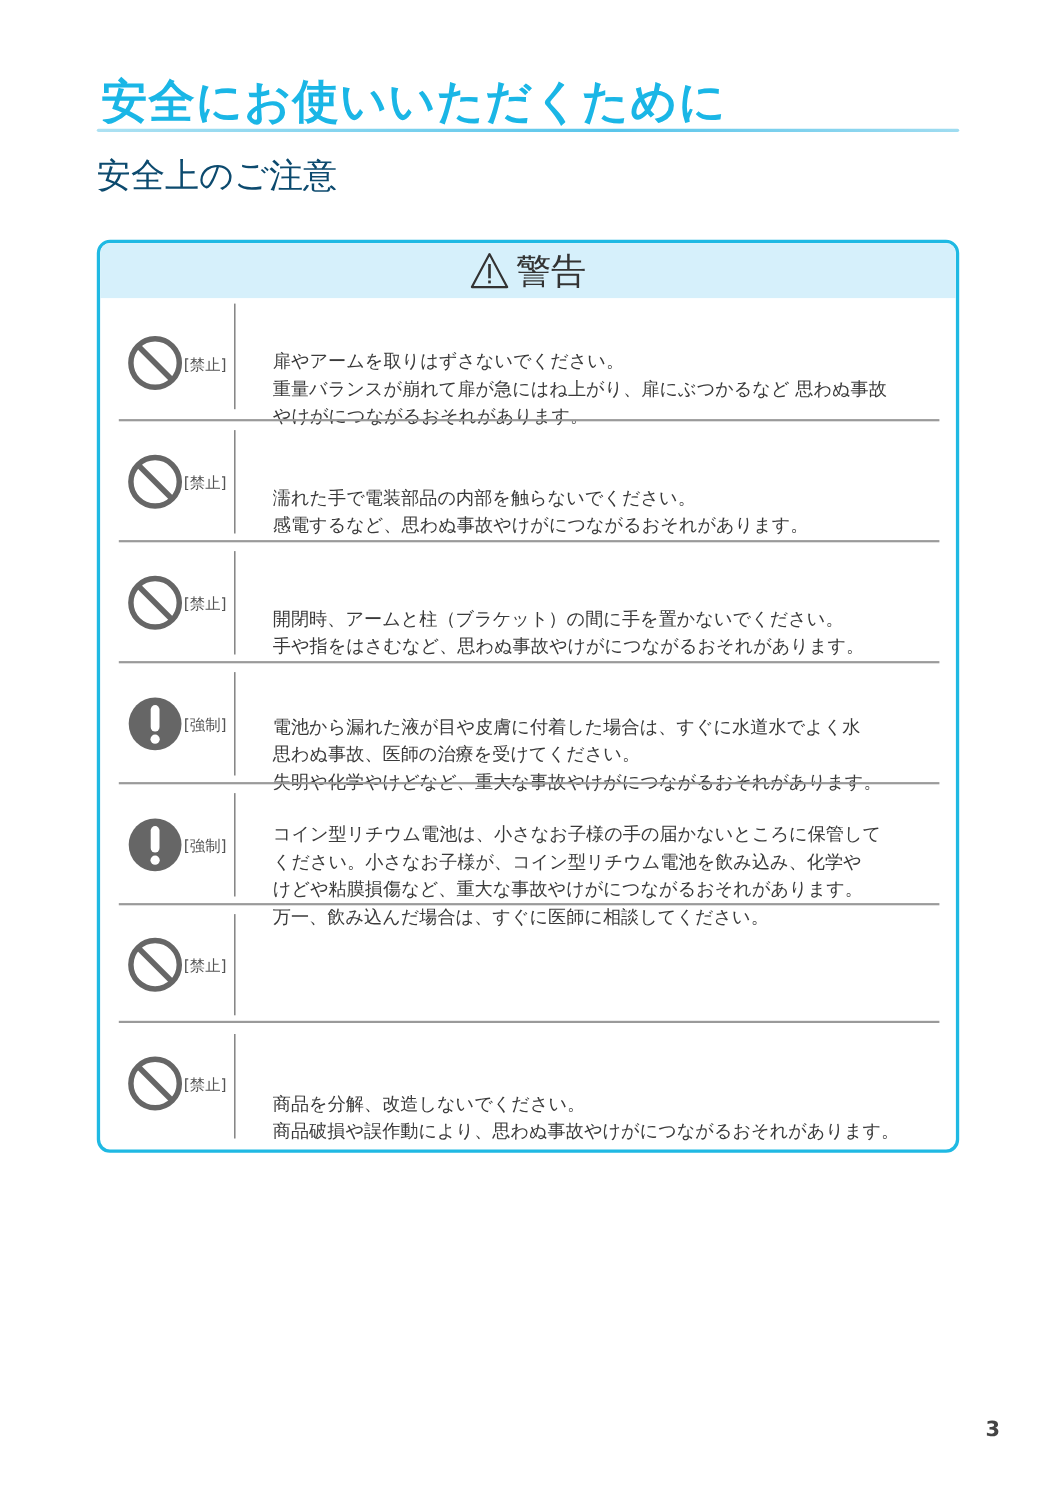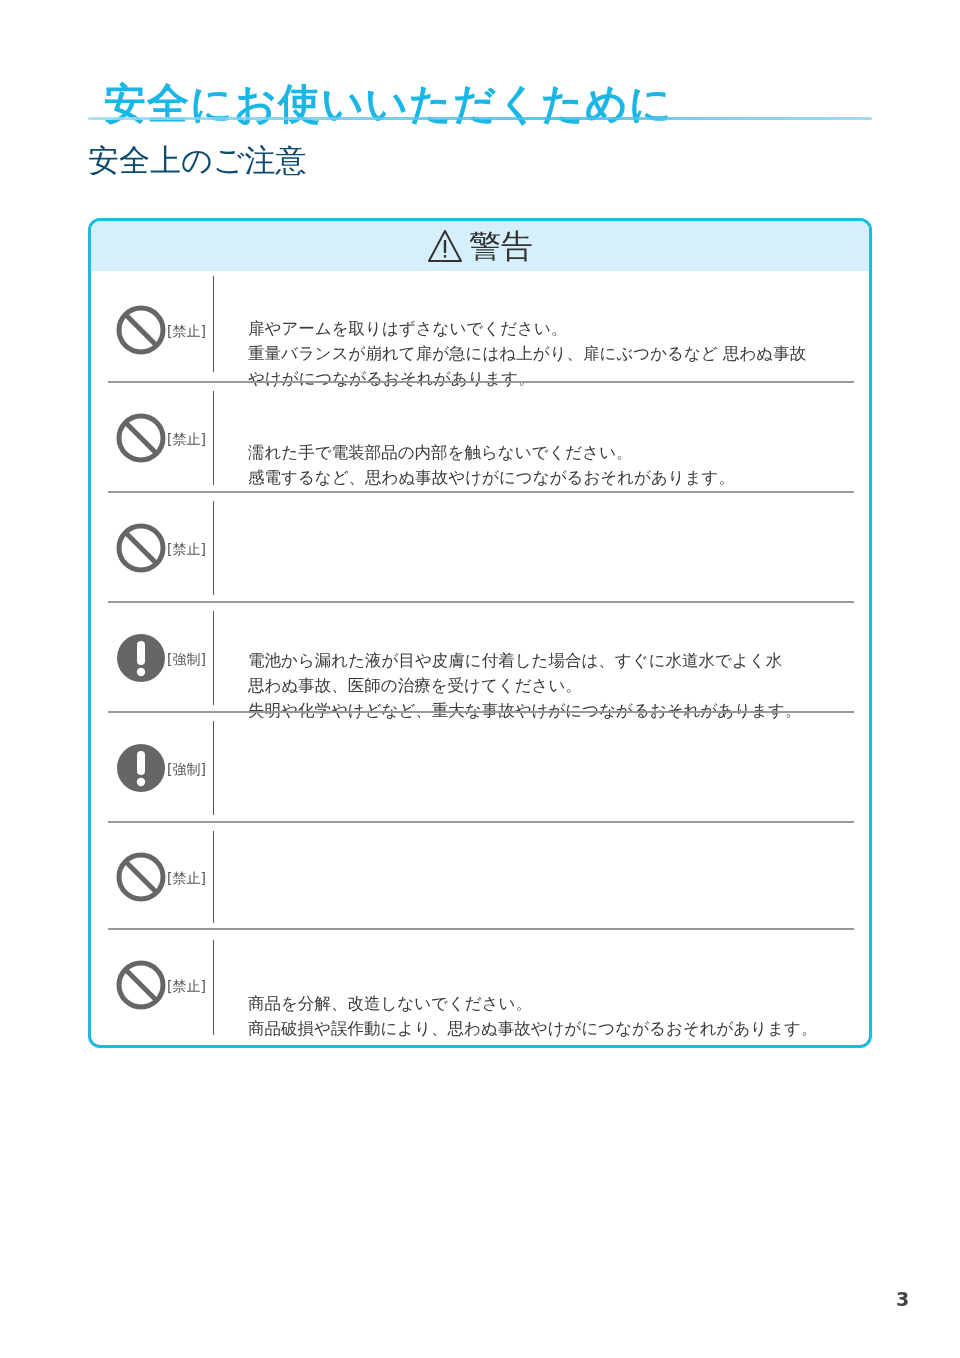--- a/index.html
+++ b/index.html
@@ -1,19 +1,19 @@
 <!DOCTYPE html>
 <html><head>
   <meta charset="utf-8">
   <style>
     html, body { margin:0; padding:0; background:#ffffff; }
     body { width:960px; height:1358px; position:relative; overflow:hidden;
       font-family:"DejaVu Sans", "Liberation Sans", sans-serif; color:#3a3a3a; }
     .main-title { position:absolute; left:88px; top:62px; font-size:42px; font-weight:bold;
-      color:#1ab6e6; letter-spacing:1px; margin:16px; line-height:52px; }
+      color:#1ab6e6; letter-spacing:1px; margin:4px; line-height:52px; }
     .title-rule { position:absolute; left:88px; top:117px; width:784px; height:3px;
       background:linear-gradient(90deg, #9fdcf0 0%, #5cc6ea 40%, #3dbbe7 60%, #8fd6ee 100%);
       opacity:0.85; border-radius:2px; }
     .subtitle { position:absolute; left:88px; top:140px; font-size:31px; color:#0c4a6e;
       margin:0; line-height:40px; font-weight:normal; }
     .warn-box { position:absolute; left:88px; top:218px; width:778px; height:824px;
       border:3px solid #1fb9e3; border-radius:12px; background:#fff; overflow:hidden; }
     .warn-header { height:50px; background:#d6f0fb; display:flex; align-items:center;
       justify-content:center; gap:6px; }
     .warn-header .tri { width:36px; height:34px; }
@@ -77,20 +77,22 @@
 
   <div class="row" style="top:272px;height:110px;">
     <div class="icon-col">
       <svg viewBox="0 0 52 52">
         <circle cx="26" cy="26" r="22" fill="none" stroke="#666" stroke-width="5"></circle>
         <line x1="11" y1="11" x2="41" y2="41" stroke="#666" stroke-width="5"></line>
       </svg>
       <span class="icon-label">[禁止]</span>
     </div>
     <div class="vline" style="top:8px;height:94px;"></div>
+    <div class="text" style="top:29px;">開閉時、アームと柱（ブラケット）の間に手を置かないでください。
+手や指をはさむなど、思わぬ事故やけがにつながるおそれがあります。</div>
     <div class="sep"></div>
   </div>
 
   <div class="row" style="top:382px;height:110px;">
     <div class="icon-col">
       <svg viewBox="0 0 52 52">
         <circle cx="26" cy="26" r="24" fill="#666"></circle>
         <rect x="22" y="9" width="8" height="24" rx="4" fill="#fff"></rect>
         <circle cx="26" cy="40" r="4.2" fill="#fff"></circle>
       </svg>
@@ -106,20 +108,24 @@
   <div class="row" style="top:492px;height:110px;">
     <div class="icon-col">
       <svg viewBox="0 0 52 52">
         <circle cx="26" cy="26" r="24" fill="#666"></circle>
         <rect x="22" y="9" width="8" height="24" rx="4" fill="#fff"></rect>
         <circle cx="26" cy="40" r="4.2" fill="#fff"></circle>
       </svg>
       <span class="icon-label">[強制]</span>
     </div>
     <div class="vline" style="top:8px;height:94px;"></div>
+    <div class="text" style="top:5px;">コイン型リチウム電池は、小さなお子様の手の届かないところに保管して
+ください。小さなお子様が、コイン型リチウム電池を飲み込み、化学や
+けどや粘膜損傷など、重大な事故やけがにつながるおそれがあります。
+万一、飲み込んだ場合は、すぐに医師に相談してください。</div>
     <div class="sep"></div>
   </div>
 
   <div class="row" style="top:602px;height:107px;">
     <div class="icon-col">
       <svg viewBox="0 0 52 52">
         <circle cx="26" cy="26" r="22" fill="none" stroke="#666" stroke-width="5"></circle>
         <line x1="11" y1="11" x2="41" y2="41" stroke="#666" stroke-width="5"></line>
       </svg>
       <span class="icon-label">[禁止]</span>

